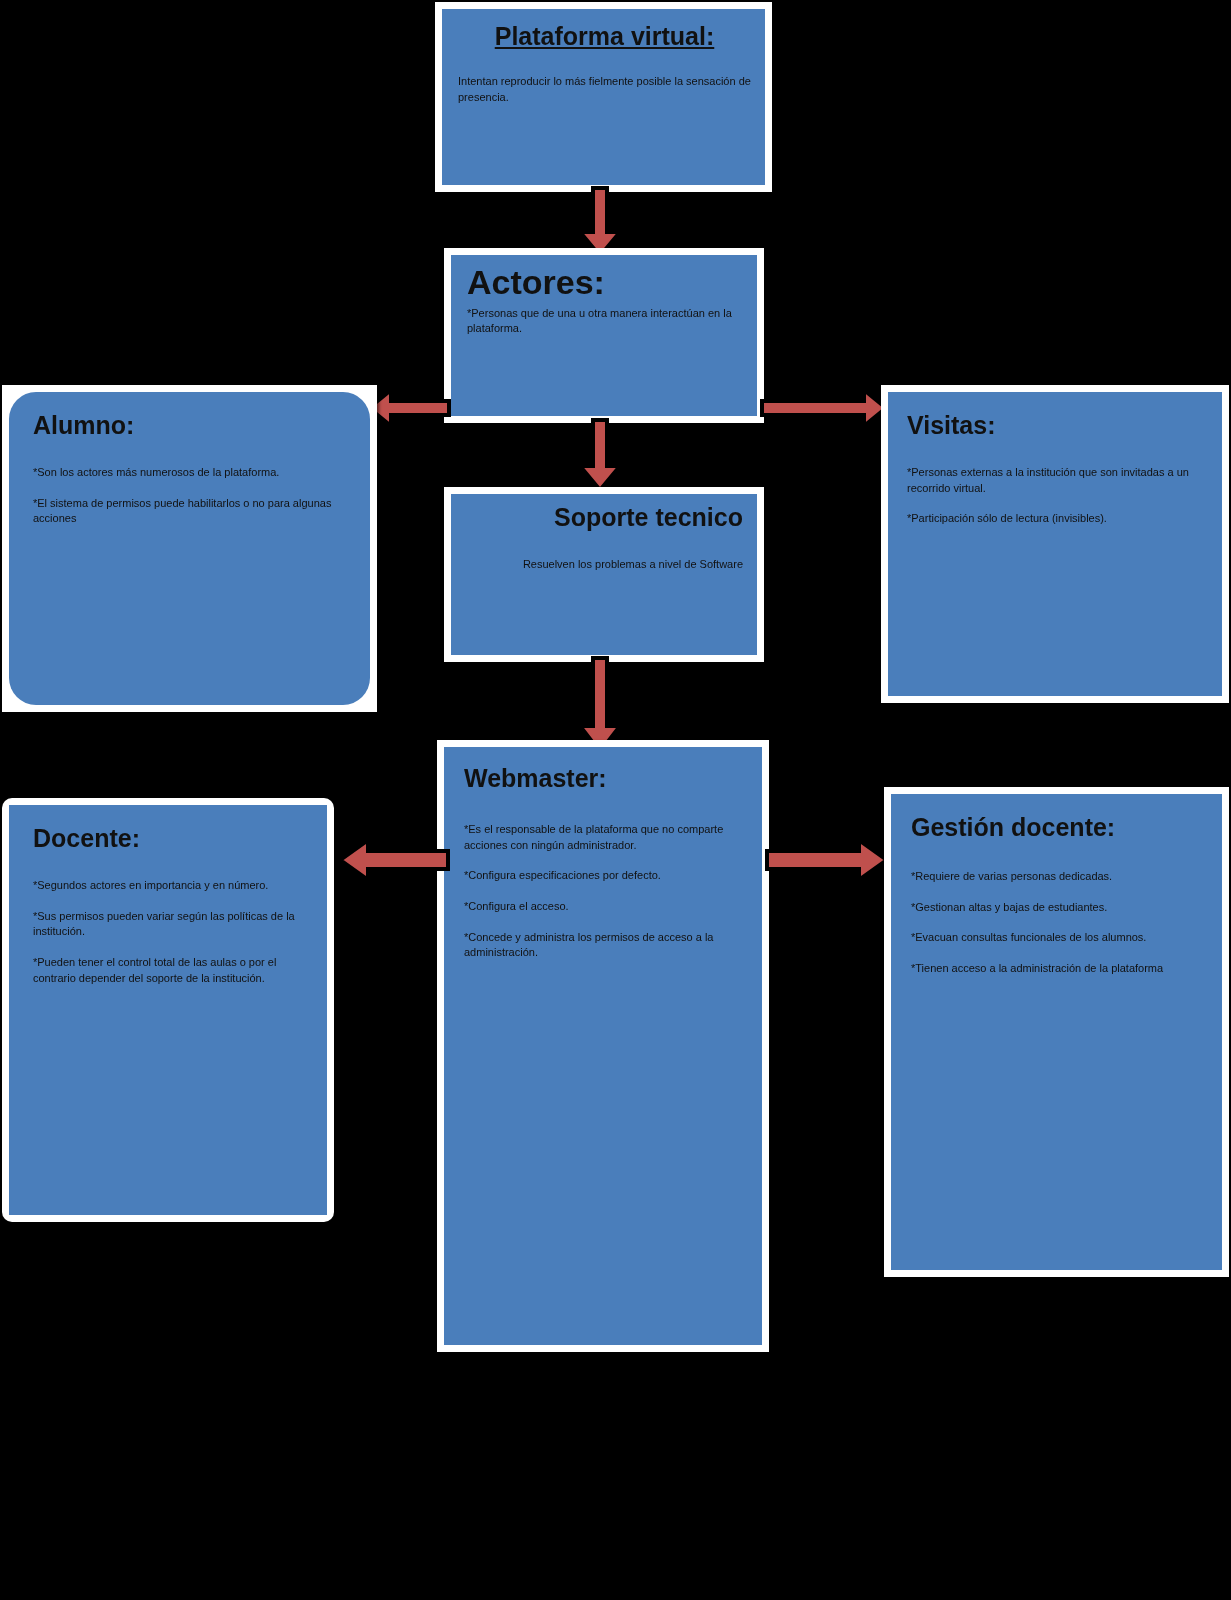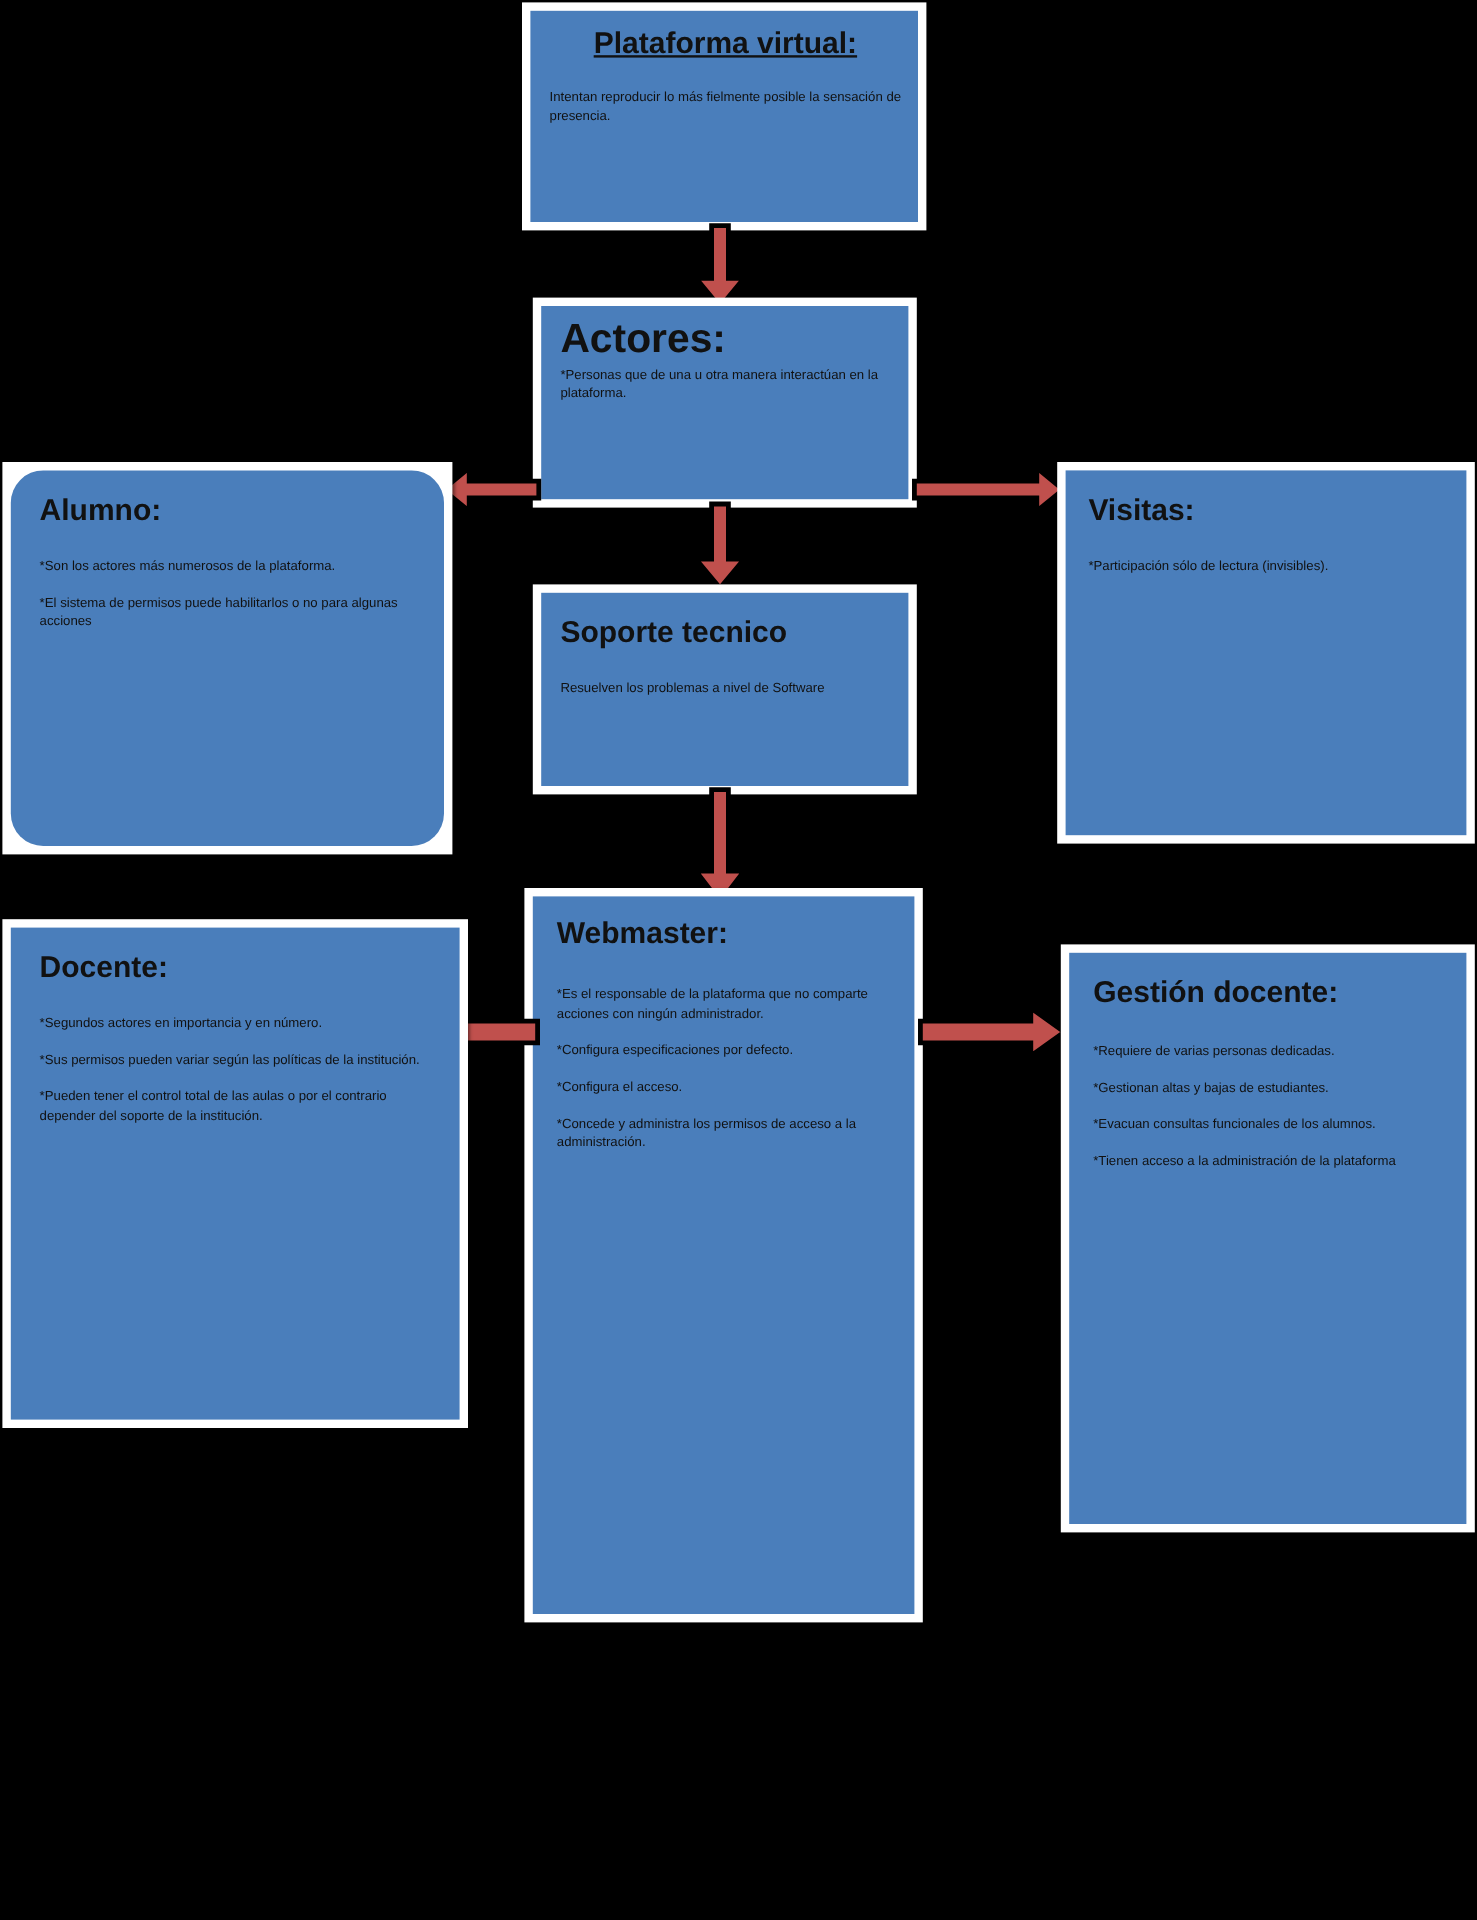--- a/index.html
+++ b/index.html
@@ -100,32 +100,33 @@
       <div style="height:18px;"></div>
       <p class="para">*Son los actores más numerosos de la plataforma.</p>
       <p class="para">*El sistema de permisos puede habilitarlos o no para algunas acciones</p>
     </div>
   </div>
 
   <div class="node" style="left:881px; top:385px; width:348px; height:318px;">
     <div class="node-inner" style="padding-left:19px; padding-top:18px;">
       <div class="node-title">Visitas:</div>
       <div style="height:18px;"></div>
+      <p class="para">*Personas externas a la institución que son invitadas a un recorrido virtual.</p>
       <p class="para">*Participación sólo de lectura (invisibles).</p>
     </div>
   </div>
 
   <div class="arrow" style="left:578px; top:420px; width:44px; height:72px;">
     <svg width="44" height="72" viewBox="0 0 44 72">
       <polygon points="15,0 29,0 29,46 42,46 22,70 2,46 15,46" fill="#c0504d" stroke="#000000" stroke-width="4"></polygon>
     </svg>
   </div>
 
   <div class="node" style="left:444px; top:487px; width:320px; height:175px;">
-    <div class="node-inner" style="padding-top:18px;">
+    <div class="node-inner" style="padding-top:8px;text-align:right;">
       <div class="node-title">Soporte tecnico</div>
       <div style="height:18px;"></div>
       <p class="para">Resuelven los problemas a nivel de Software</p>
     </div>
   </div>
 
   <div class="arrow" style="left:578px; top:658px; width:44px; height:96px;">
     <svg width="44" height="96" viewBox="0 0 44 96">
       <polygon points="15,0 29,0 29,68 42,68 22,94 2,68 15,68" fill="#c0504d" stroke="#000000" stroke-width="4"></polygon>
     </svg>
@@ -147,21 +148,21 @@
       <polygon points="110,13 30,13 30,2 2,22 30,42 30,31 110,31" fill="#c0504d" stroke="#000000" stroke-width="4"></polygon>
     </svg>
   </div>
 
   <div class="arrow" style="left:765px; top:838px; width:124px; height:44px;">
     <svg width="124" height="44" viewBox="0 0 124 44">
       <polygon points="2,13 94,13 94,2 122,22 94,42 94,31 2,31" fill="#c0504d" stroke="#000000" stroke-width="4"></polygon>
     </svg>
   </div>
 
-  <div class="node" style="left:2px; top:766px; width:388px; height:424px;">
+  <div class="node" style="left:2px; top:798px; width:332px; height:424px;border-radius:10px;">
     <div class="node-inner" style="padding-left:24px; padding-top:18px;">
       <div class="node-title">Docente:</div>
       <div style="height:18px;"></div>
       <p class="para">*Segundos actores en importancia y en número.</p>
       <p class="para">*Sus permisos pueden variar según las políticas de la institución.</p>
       <p class="para">*Pueden tener el control total de las aulas o por el contrario depender del soporte de la institución.</p>
     </div>
   </div>
 
   <div class="node" style="left:884px; top:787px; width:345px; height:490px;">

